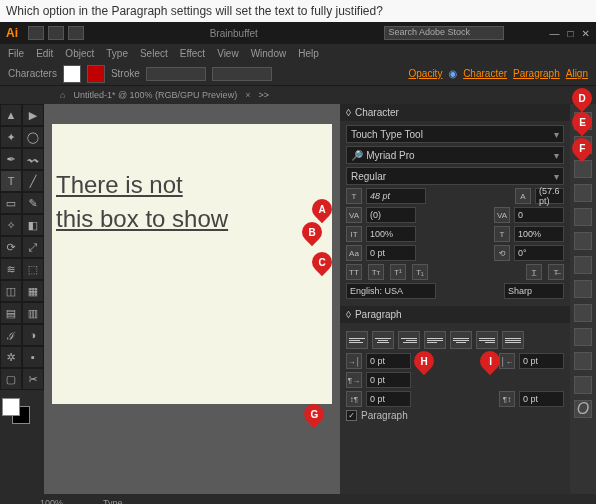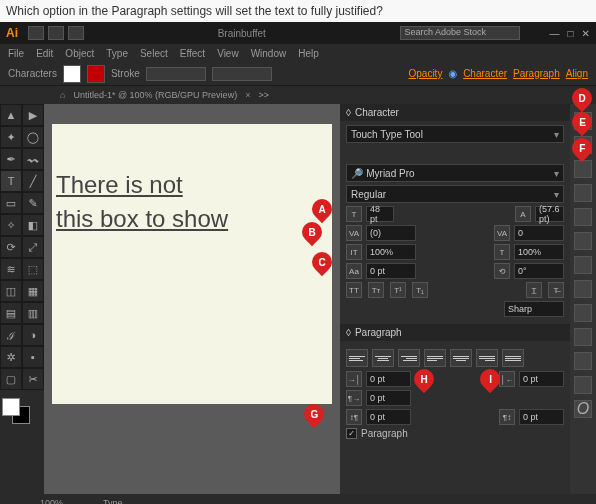--- a/index.html
+++ b/index.html
@@ -4,21 +4,21 @@
 <style>
 * { margin: 0; padding: 0; box-sizing: border-box; font-family: Arial, sans-serif; }
 body { width: 596px; height: 504px; background: #f0f0f0; overflow: hidden; }
 .question { font-size: 12px; color: #333; padding: 4px 6px; background: #f8f8f8; }
 .app { background: #fde047; height: 480px; position: relative; }
 .titlebar { background: #1a1a1a; height: 22px; display: flex; align-items: center; padding: 0 6px; color: #888; font-size: 10px; }
 .titlebar .logo { color: #ff8800; font-weight: bold; font-size: 12px; margin-right: 10px; }
 .titlebar .toolicons { display: flex; gap: 4px; }
 .titlebar .toolicons span { width: 16px; height: 14px; background: #3a3a3a; display: inline-block; border: 1px solid #555; }
 .titlebar .center { flex: 1; text-align: center; }
-.titlebar .search { background: #3a3a3a; border: 1px solid #555; width: 120px; height: 14px; color: #aaa; font-size: 9px; padding: 0 4px; margin-right: 30px; }
+.titlebar .search { background: #3a3a3a; border: 1px solid #555; width: 120px; height: 14px; color: #aaa; font-size: 9px; padding: 0 4px; margin-right: 46px; }
 .titlebar .winbtns { display: flex; gap: 8px; margin-left: auto; }
 .titlebar .winbtns span { color: #aaa; font-size: 10px; }
 .menubar { background: #2a2a2a; height: 18px; display: flex; gap: 12px; padding: 0 8px; align-items: center; color: #999; font-size: 10px; }
 .optbar { background: #2a2a2a; height: 24px; display: flex; gap: 6px; padding: 0 8px; align-items: center; border-bottom: 1px solid #1a1a1a; }
 .optbar .lbl { color: #999; font-size: 10px; }
 .optbar .swatch { width: 18px; height: 18px; border: 1px solid #555; }
 .optbar .white { background: #fff; }
 .optbar .red { background: #c00000; }
 .optbar .drop { width: 60px; height: 14px; background: #3a3a3a; border: 1px solid #555; }
 .optbar .spacer { flex: 1; }
@@ -192,29 +192,29 @@
           <span>G</span>
         </div>
     </div>
 
     <div class="panels">
       <div class="panel-title">◊ <span style="margin-left:4px;">Character</span></div>
       <div class="panel-body">
         <div class="dropdown">
             <span>Touch Type Tool</span>
           </div>
-        <div class="dropdown" style="margin-top:21px;">
+        <div class="dropdown" style="margin-top:3px;">
             <span>🔎 <span>Myriad Pro</span></span>
           </div>
         <div class="dropdown" style="margin-top:3px;">
             <span>Regular</span>
           </div>
         <div class="row">
           <span class="iconbtn">T</span>
-          <div class="field" style="width:28px;">48 pt</div>
+          <div class="field" style="width:60px;font-style:italic;">48 pt</div>
           <span style="flex:1"></span>
           <span class="iconbtn">A</span>
           <div class="field" style="width:29px;">(57.6 pt)</div>
         </div>
         <div class="row">
           <span class="iconbtn">VA</span>
           <div class="field" style="width:50px;">(0)</div>
           <span style="flex:1"></span>
           <span class="iconbtn">VA</span>
           <div class="field" style="width:50px;">0</div>
@@ -236,20 +236,21 @@
         <div class="row" style="gap:6px;">
           <span class="iconbtn">TT</span>
           <span class="iconbtn">Tᴛ</span>
           <span class="iconbtn">T¹</span>
           <span class="iconbtn">T₁</span>
           <span style="flex:1"></span>
           <span class="iconbtn">T̲</span>
           <span class="iconbtn">T̶</span>
         </div>
         <div class="row">
+          <div class="field" style="width:90px;">English: USA</div>
           <span style="flex:1"></span>
           <div class="field" style="width:60px;">Sharp</div>
         </div>
       </div>
 
       <div class="panel-title">◊ <span style="margin-left:4px;">Paragraph</span></div>
       <div class="panel-body" style="position:relative;">
         <div class="alignrow">
           <div class="alignbtn">
               <span style="width:100%"></span>

